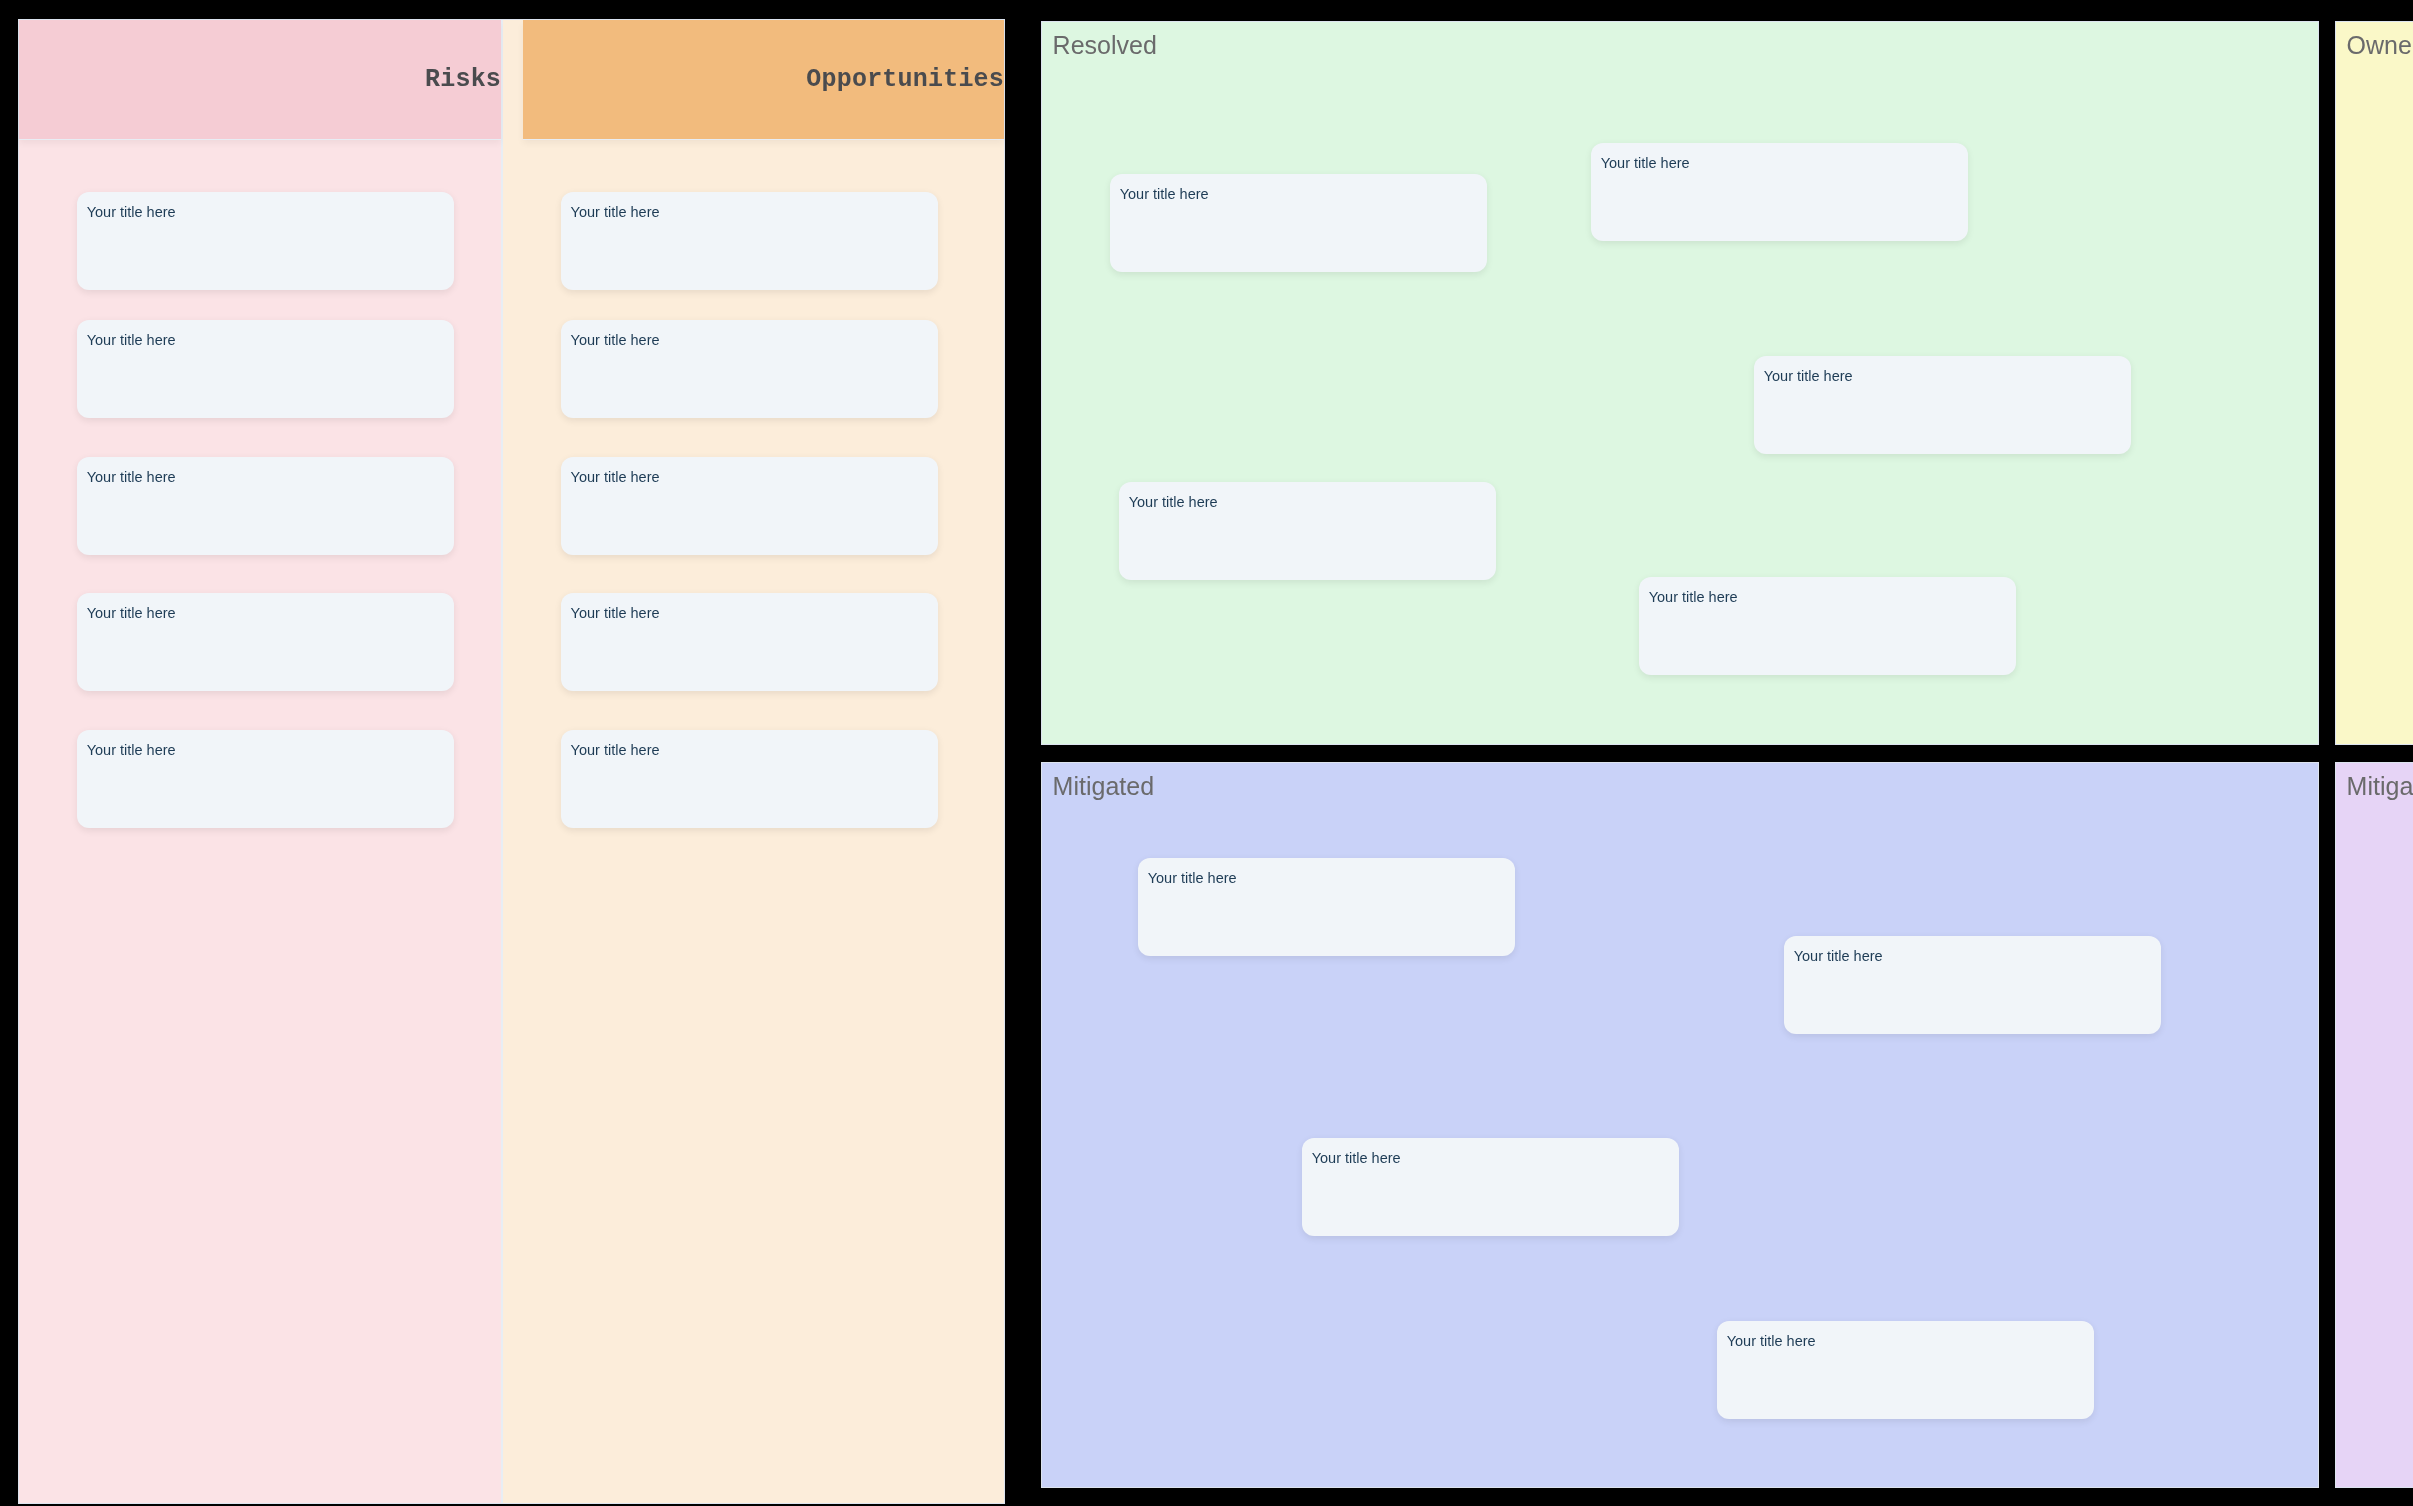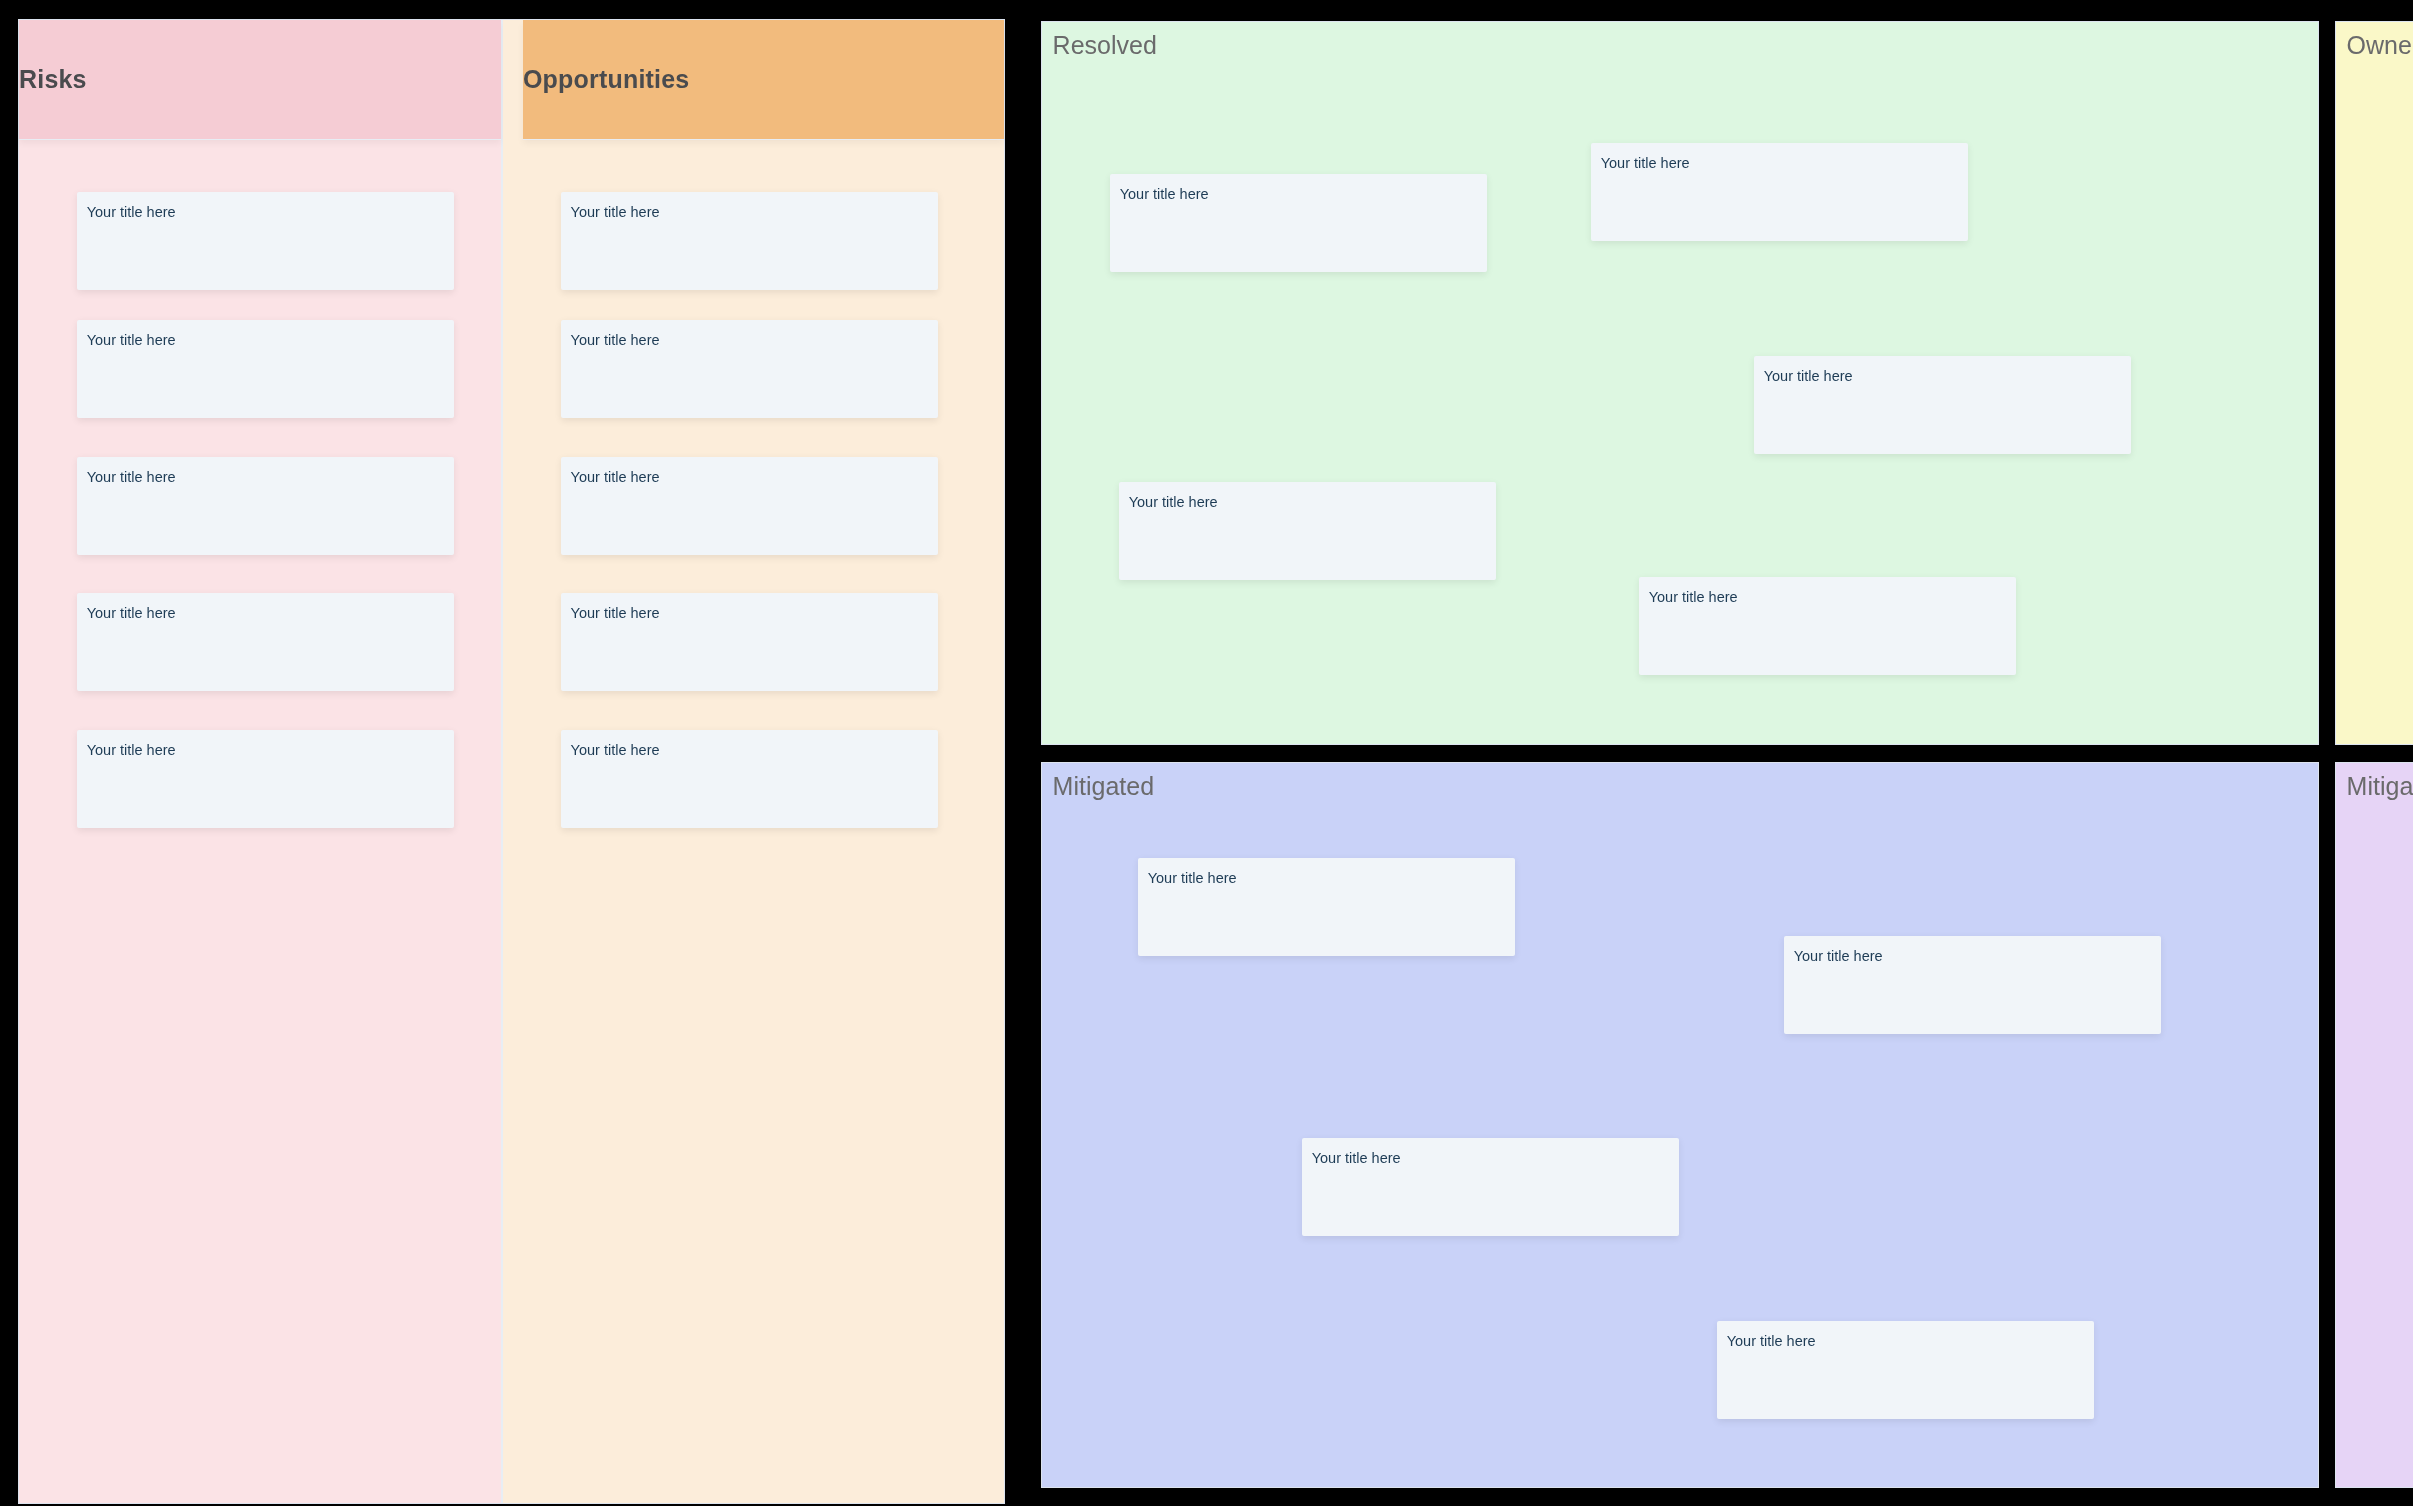--- a/index.html
+++ b/index.html
@@ -17,24 +17,25 @@
     display: flex;
     border: 1.9px solid #dde4ef;
     box-sizing: border-box;
     background: #dde4ef;
   }
   .col { position: relative; height: 100%; }
   .col-header {
     height: 119px;
     display: flex;
     align-items: center;
-    justify-content: flex-start;
+    justify-content: flex-end;
     border-bottom: 1.9px solid #e8edf4;
     box-sizing: content-box;
     box-shadow: 0 3.9px 6.8px rgba(0,0,0,0.05);
+    font-family: Liberation Mono, monospace;
   }
   .col-title {
     font-size: 25px;
     font-weight: 600;
     letter-spacing: 0.2px;
   }
   .v-divider { width: 1.9px; height: 100%; background: #e8edf4; }
 
   
   .zone {
@@ -46,21 +47,21 @@
     position: absolute;
     left: 10.6px;
     top: 8.7px;
     font-size: 25px;
     font-weight: 500;
   }
 
   
   .card {
     position: absolute;
-    border-radius: 2px;
+    border-radius: 12px;
     box-shadow: 0 2.9px 7.7px rgba(0,0,0,0.08);
     box-sizing: border-box;
     padding: 11.6px 9.7px;
   }
   .card-title {
     font-size: 14.5px;
     font-weight: 400;
     line-height: 1.2;
     display: block;
   }

